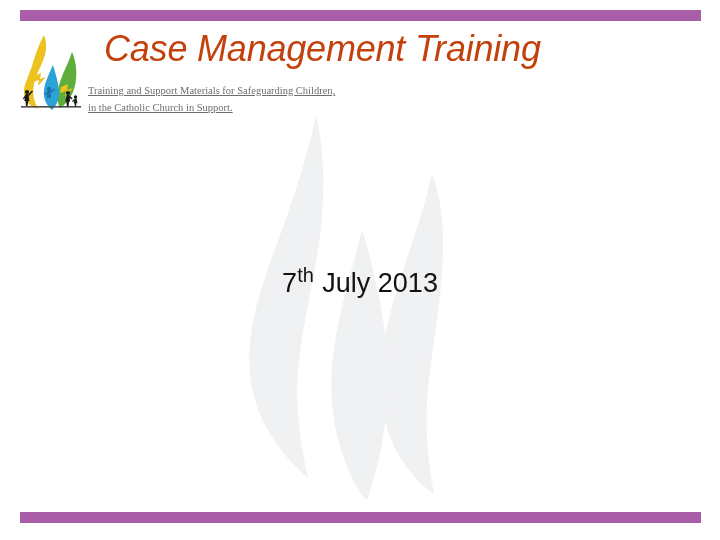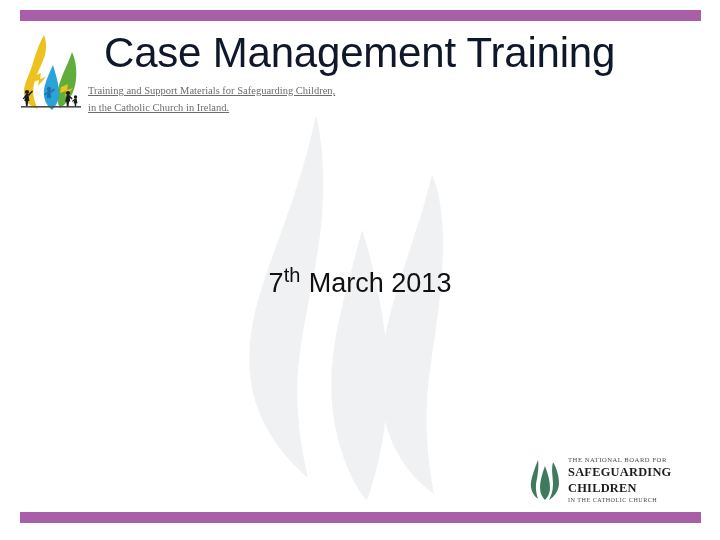--- a/index.html
+++ b/index.html
@@ -51,26 +51,27 @@
     top: 32px;
     width: 76px;
     height: 80px;
   }
 
   .slide-title {
     position: absolute;
     left: 104px;
     top: 28px;
     width: 600px;
-    font-size: 42px;
+    font-size: 36px;
     font-weight: 400;
     line-height: 1.18;
     letter-spacing: -0.2px;
-    color: #0f172a;
+    color: #c2410c;
     white-space: nowrap;
+    font-style: italic;
   }
 
   .slide-subtitle {
     position: absolute;
     left: 88px;
     top: 82px;
     width: 330px;
     font-family: "Liberation Serif", serif;
     font-size: 10.5px;
     line-height: 1.62;
@@ -200,39 +201,23 @@
         <path d="M61.6 66.6 l2 0 l0.8 4.6 l-1 0 l-0.4 3.4 l-1.1 0 l-0.4 -3.4 l-0.9 0 z"></path>
         <path d="M61.4 67 l-2.4 2 l0.7 0.9 l2.4 -1.9 z"></path>
       </g>
     </svg>
   </div>
 
   <div class="slide-title">Case Management Training</div>
 
   <div class="slide-subtitle">
     <span>Training and Support Materials for Safeguarding Children,</span>
-    <span>in the Catholic Church in Ireland.</span>
+    <span>in the Catholic Church in Support.</span>
   </div>
 
   <div class="date-line">
-    <span>7</span><span class="ord">th</span><span class="dtext"> March 2013</span>
-  </div>
-
-  <div class="footer-brand">
-    <div class="footer-brand-mark">
-      <svg viewBox="0 0 30 42" width="30" height="42" aria-hidden="true">
-        <g fill="#3d7a5e">
-          <path d="M8 1 C 5 9, 2 16, 1 23 C 0 30, 3 36, 8 40 C 6 33, 5 27, 7 20 C 8 13, 9 6, 8 1 Z"></path>
-          <path d="M15 7 C 12 15, 10 22, 10 29 C 10 34, 12 38, 15 41 C 18 38, 20 34, 20 29 C 20 22, 18 15, 15 7 Z"></path>
-          <path d="M23 3 C 21 11, 23 18, 23 25 C 23 32, 21 37, 19 41 C 25 37, 29 31, 29 24 C 29 16, 26 8, 23 3 Z"></path>
-        </g>
-      </svg>
-    </div>
-    <div class="footer-brand-words">
-      <div class="fb-line1">THE NATIONAL BOARD FOR</div>
-      <div class="fb-line2">SAFEGUARDING CHILDREN</div>
-      <div class="fb-line3">IN THE CATHOLIC CHURCH</div>
-    </div>
-  </div>
+    <span>7</span><span class="ord">th</span><span class="dtext"> July 2013</span>
+  </div>
+
 
   <div class="rule rule-bottom"></div>
 
 </div>
 
 </body></html>

